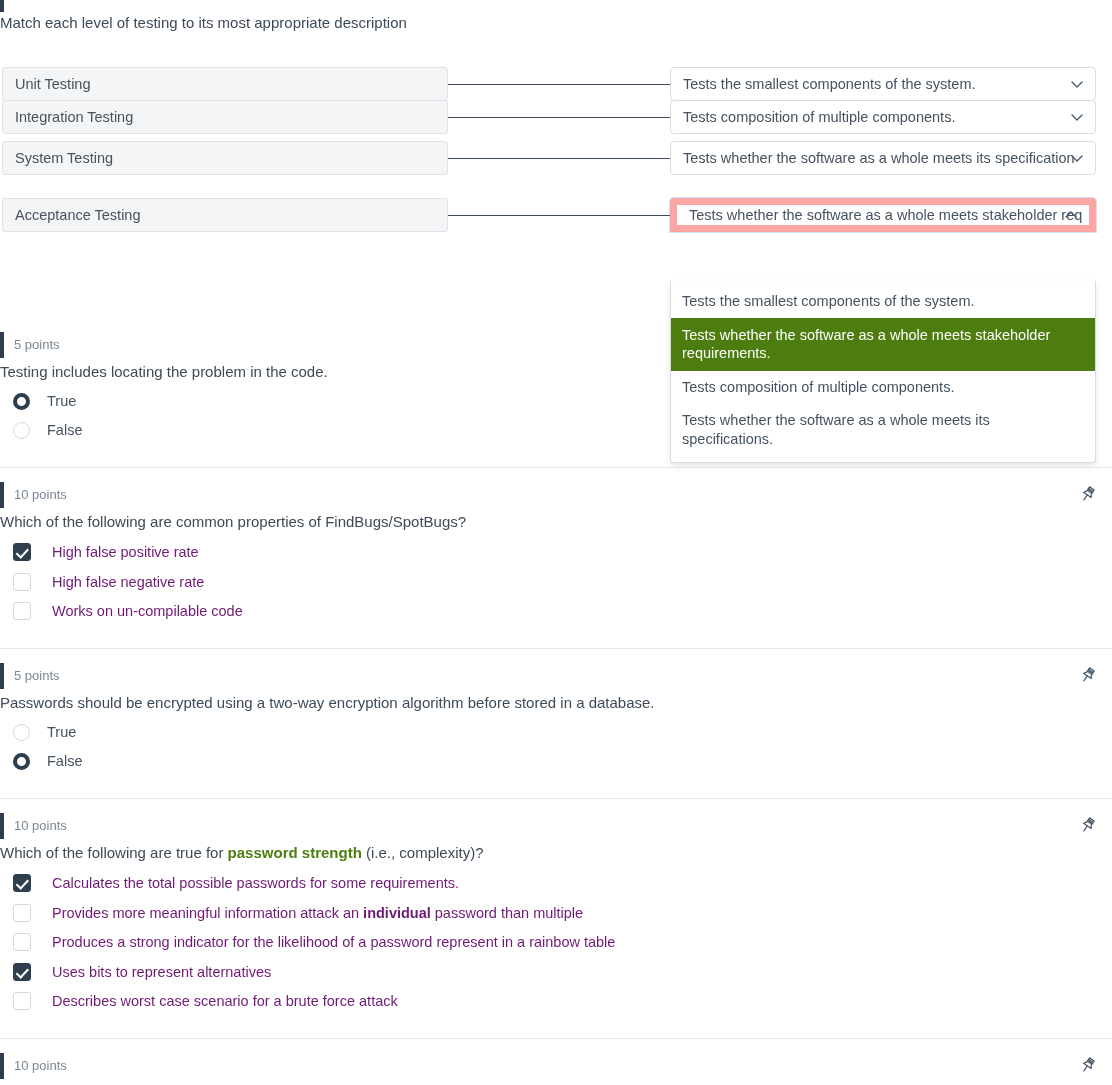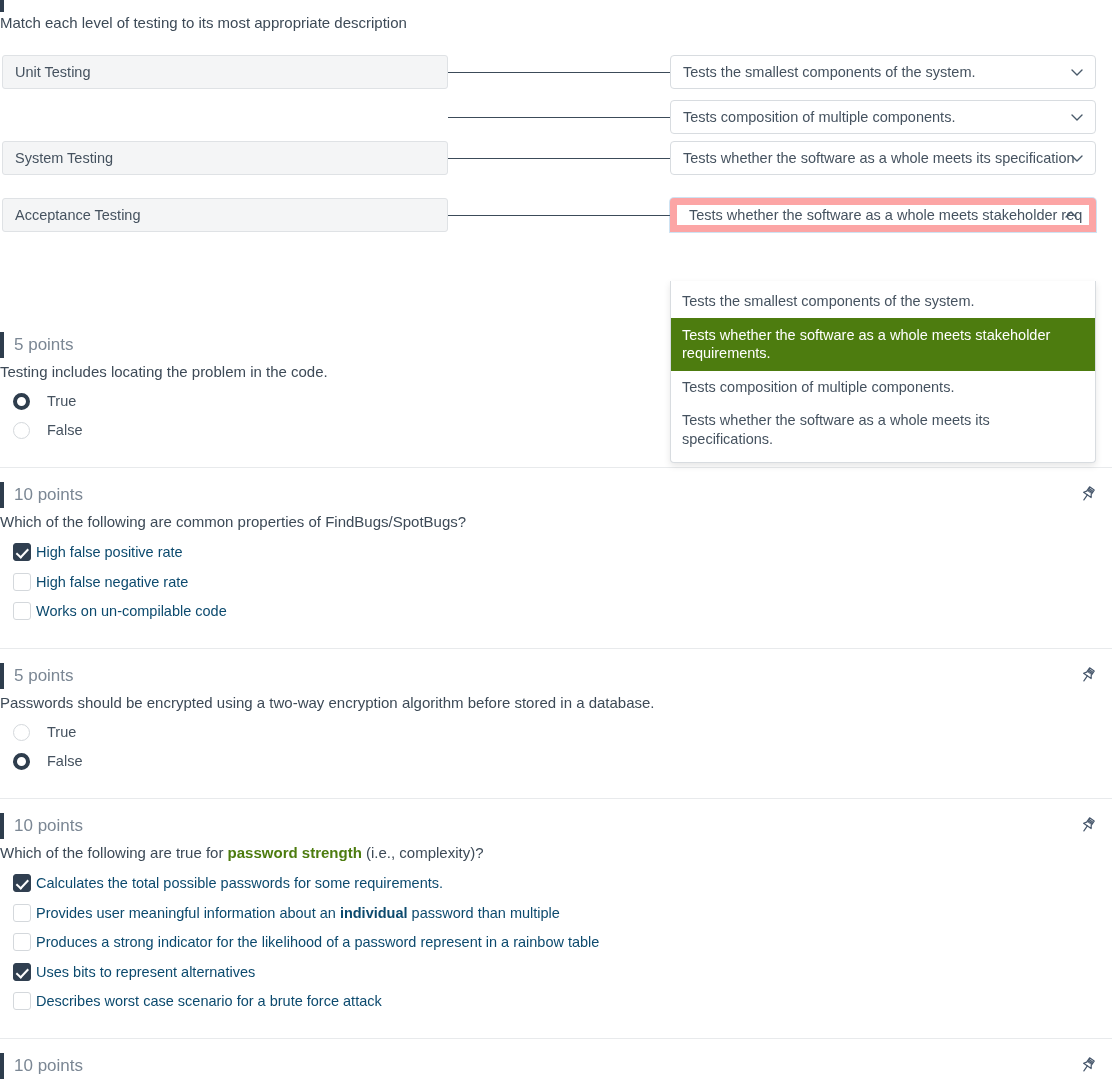--- a/index.html
+++ b/index.html
@@ -35,21 +35,21 @@
   }
   .accent-bar {
     position: absolute;
     left: 0; top: 0;
     width: 4px;
     height: 26px;
     background: #2e3d4d;
   }
   .points-label {
     margin-left: 14px;
-    font-size: 17px;
+    font-size: 13px;
     color: #7b8794;
     line-height: 26px;
   }
   .pin-icon {
     position: absolute;
     right: 14px;
     top: 2px;
     width: 20px;
     height: 20px;
     color: #46566b;
@@ -197,53 +197,54 @@
   .cb.checked::after {
     content: "";
     position: absolute;
     left: 4.5px; top: 2px;
     width: 5px; height: 9.5px;
     border: solid #fff;
     border-width: 0 2px 2px 0;
     transform: rotate(43deg);
   }
   .cb-label {
-    margin-left: 5px;
-    font-size: 14.5px;
-    color: #0c4a6e;
+    margin-left: 21px;
+    font-size: 14.5px;
+    color: #701a75;
   }
   .cb-row { display: flex; align-items: center; height: 29.5px; }
 
   .q-body { padding-left: 8px; }
 </style>
 </head>
 <body>
 
 <div class="question">
   <div class="points-row" style="height:18px;">
     <div class="accent-bar" style="height:12px;"></div>
   </div>
   <div class="prompt" style="margin-top:-6px;">Match each level of testing to its most appropriate description</div>
 
   <div id="matching-block" style="margin-top:17px;">
 
-    <div class="match-row" style="top:4px;text-align:center;">
+    <div class="match-row" style="top:16px;text-align:center;">
       <div class="match-left">Unit Testing</div>
       <div class="connector"></div>
       <div class="match-right">
         <span class="sel-text">Tests the smallest components of the system.</span>
         <span class="chev">
           <svg viewBox="0 0 16 16" width="16" height="16">
               <path d="M3 6 L8 11 L13 6" fill="none" stroke="currentColor" stroke-width="1.4" stroke-linecap="round" stroke-linejoin="round"></path>
             </svg>
         </span>
       </div>
     </div>
 
     <div class="match-row" style="top:49px;">
+      <div class="match-left">Integration Testing</div>
       <div class="connector"></div>
       <div class="match-right">
         <span class="sel-text">Tests composition of multiple components.</span>
         <span class="chev">
           <svg viewBox="0 0 16 16" width="16" height="16">
               <path d="M3 6 L8 11 L13 6" fill="none" stroke="currentColor" stroke-width="1.4" stroke-linecap="round" stroke-linejoin="round"></path>
             </svg>
         </span>
       </div>
     </div>
@@ -393,21 +394,21 @@
   <div class="prompt">
     <span>Which of the following are true for </span><b>password strength</b><span> (i.e., complexity)?</span>
   </div>
   <div class="q-body" style="margin-top:5px;">
     <div class="cb-row">
       <span class="cb checked"></span>
       <span class="cb-label">Calculates the total possible passwords for some requirements.</span>
     </div>
     <div class="cb-row">
       <span class="cb"></span>
-      <span class="cb-label"><span>Provides user meaningful information about an </span><b>individual</b><span> password than multiple</span></span>
+      <span class="cb-label"><span>Provides more meaningful information attack an </span><b>individual</b><span> password than multiple</span></span>
     </div>
     <div class="cb-row">
       <span class="cb"></span>
       <span class="cb-label">Produces a strong indicator for the likelihood of a password represent in a rainbow table</span>
     </div>
     <div class="cb-row">
       <span class="cb checked"></span>
       <span class="cb-label">Uses bits to represent alternatives</span>
     </div>
     <div class="cb-row">

